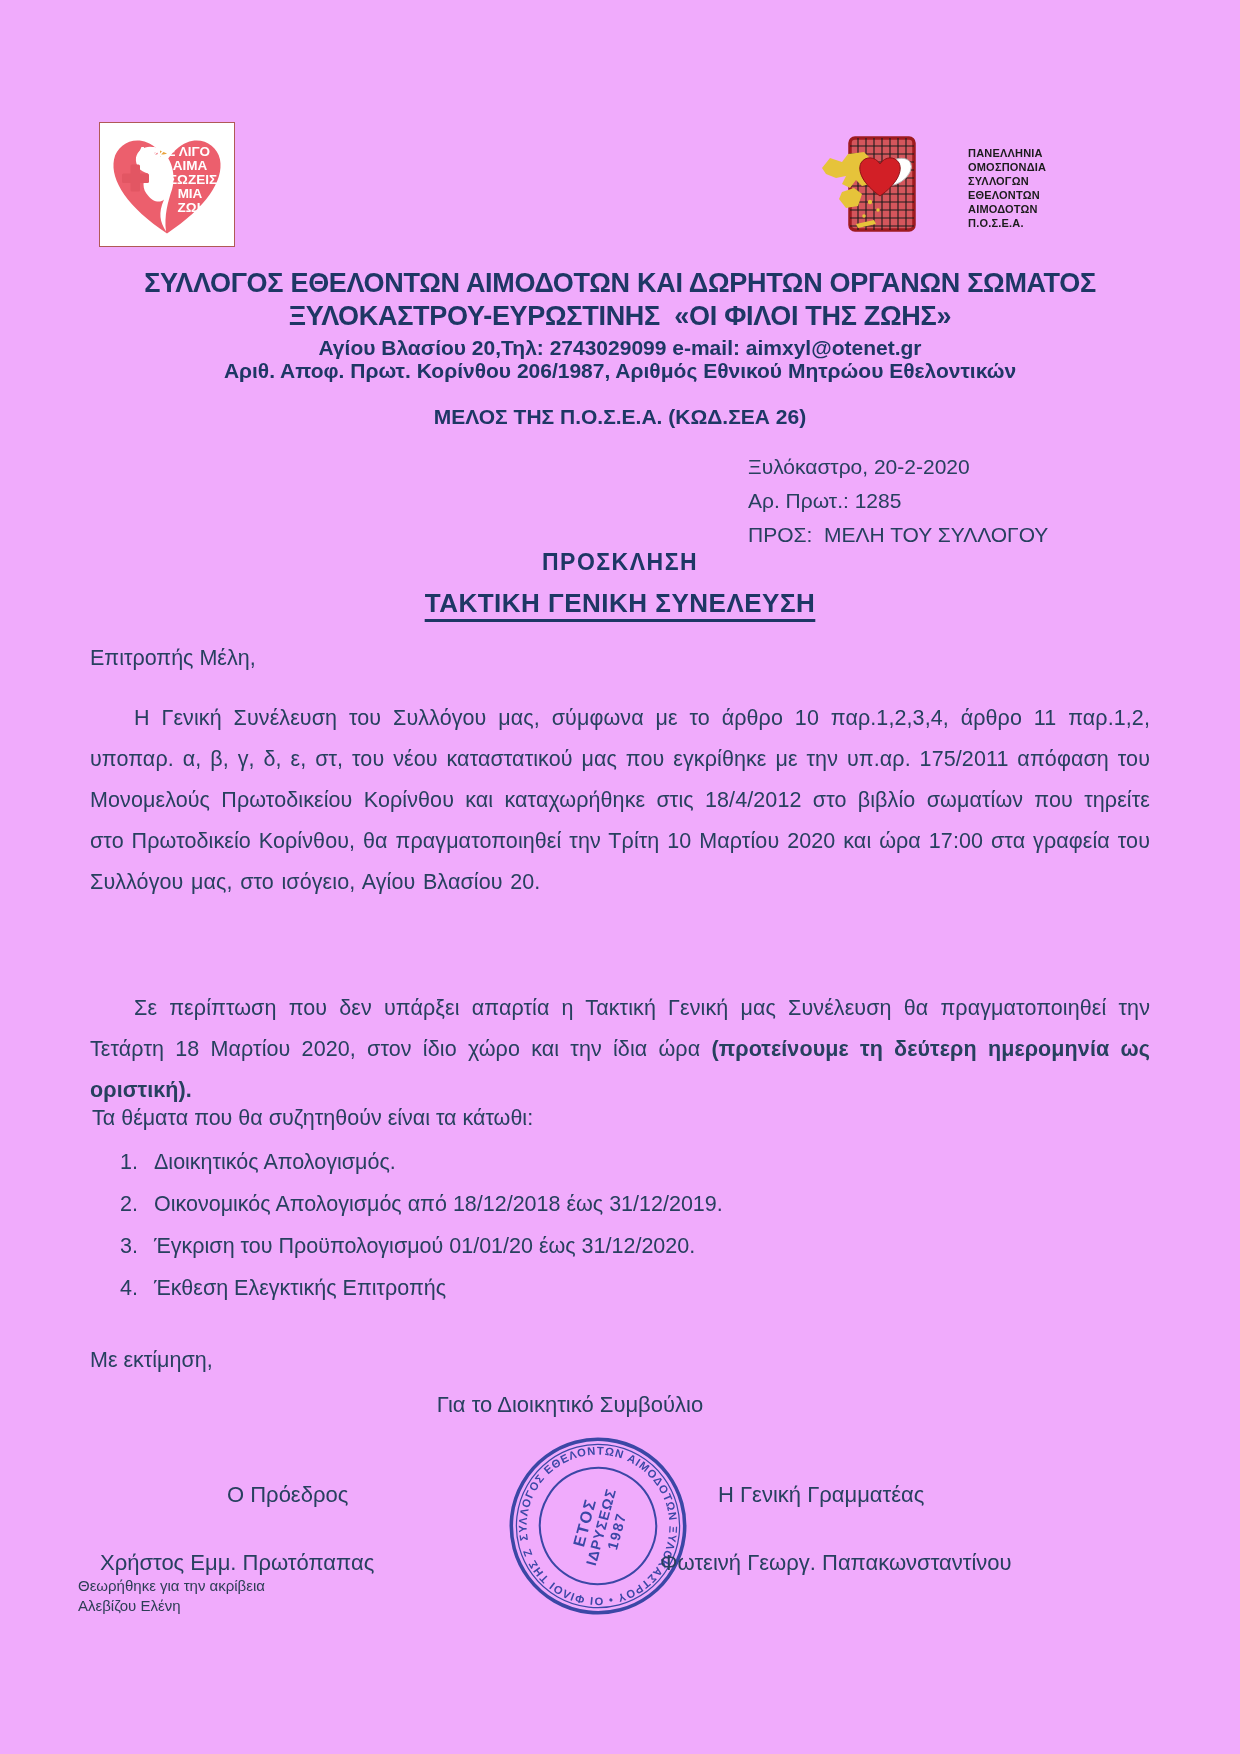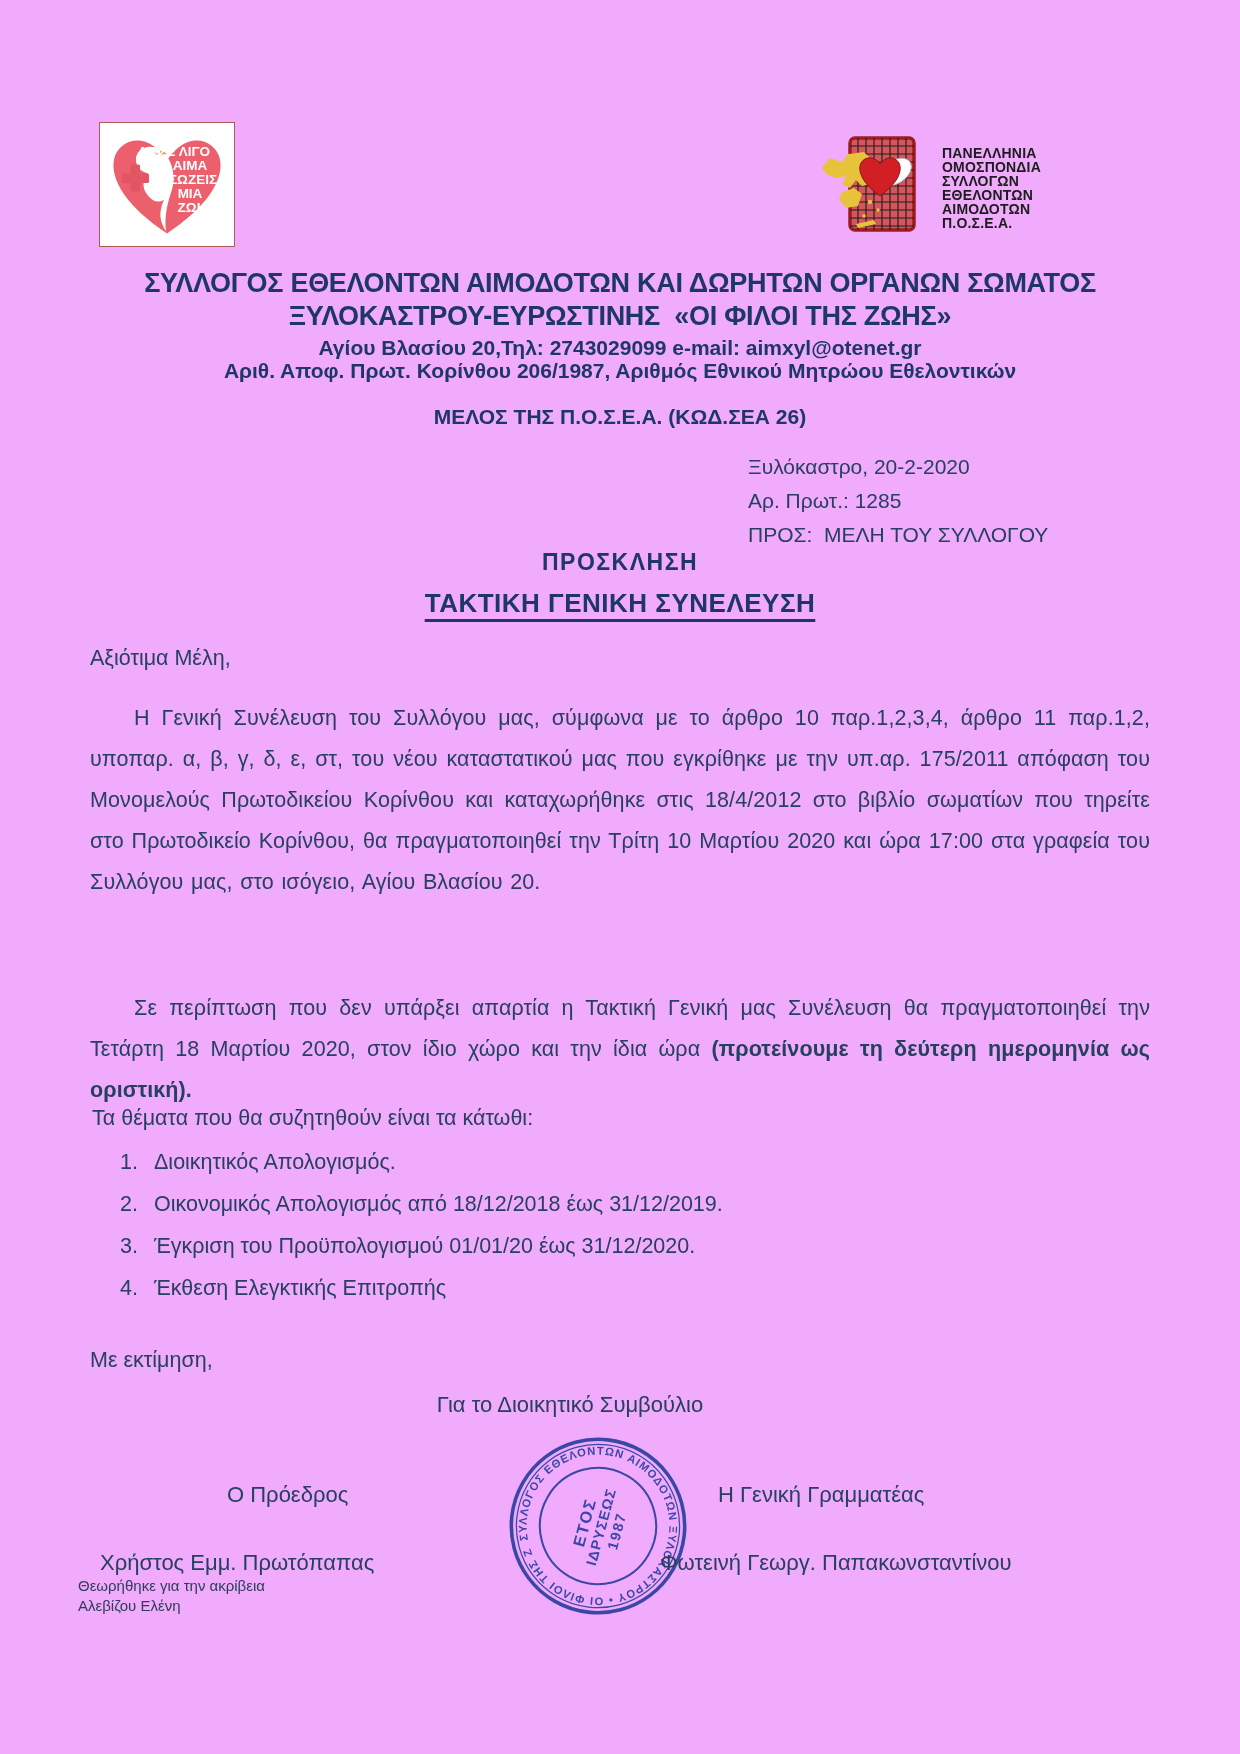--- a/index.html
+++ b/index.html
@@ -6,21 +6,21 @@
   .page {
     position:relative; width:1240px; height:1754px; background:#f0abfc;
     font-family:"Liberation Sans", sans-serif; color:#27405f; overflow:hidden;
   }
   .abs { position:absolute; }
   .pre { white-space:pre-wrap; }
 
   
   .logo-left { left:99px; top:122px; width:134px; height:123px; border:1px solid #b05a56; background:#fff; }
   .logo-right-art { left:812px; top:124px; width:122px; height:115px; }
-  .logo-right-text { left:942px; top:146px; width:120px; font-size:14px; font-weight:bold;
+  .logo-right-text { left:968px; top:146px; width:120px; font-size:11px; font-weight:bold;
                      color:#1c1c1c; line-height:14px; letter-spacing:0.2px; }
 
   
   .hdr { left:60px; width:1120px; text-align:center; color:#1e3765; font-weight:bold; }
   .hdr1 { top:268px; font-size:27px; letter-spacing:-0.3px; }
   .hdr2 { top:301px; font-size:27px; letter-spacing:-0.3px; }
   .hdr3 { top:336px; font-size:21px; }
   .hdr4 { top:359px; font-size:21px; }
   .hdr5 { top:382px; font-size:21px; }
   .hdr6 { top:405px; font-size:21px; }
@@ -115,21 +115,21 @@
 
   <div class="abs meta-block">
     <div>Ξυλόκαστρο, 20-2-2020</div>
     <div>Αρ. Πρωτ.: 1285</div>
     <div class="pre">ΠΡΟΣ:  ΜΕΛΗ ΤΟΥ ΣΥΛΛΟΓΟΥ</div>
   </div>
 
   <div class="abs title-main">ΠΡΟΣΚΛΗΣΗ</div>
   <div class="abs title-sub">ΤΑΚΤΙΚΗ ΓΕΝΙΚΗ ΣΥΝΕΛΕΥΣΗ</div>
 
-  <div class="abs salutation">Αξιότιμα Μέλη,</div>
+  <div class="abs salutation">Επιτροπής Μέλη,</div>
 
   <div class="abs p1">
     <p class="body-p">Η Γενική Συνέλευση του Συλλόγου μας, σύμφωνα με το άρθρο 10 παρ.1,2,3,4, άρθρο 11 παρ.1,2, υποπαρ. α, β, γ, δ, ε, στ, του νέου καταστατικού μας που εγκρίθηκε με την υπ.αρ. 175/2011 απόφαση του Μονομελούς Πρωτοδικείου Κορίνθου και καταχωρήθηκε στις 18/4/2012 στο βιβλίο σωματίων που τηρείτε στο Πρωτοδικείο Κορίνθου, θα πραγματοποιηθεί την Τρίτη 10 Μαρτίου 2020 και ώρα 17:00 στα γραφεία του Συλλόγου μας, στο ισόγειο, Αγίου Βλασίου 20.</p>
   </div>
 
   <div class="abs p2">
     <p class="body-p"><span>Σε περίπτωση που δεν υπάρξει απαρτία η Τακτική Γενική μας Συνέλευση θα πραγματοποιηθεί την Τετάρτη 18 Μαρτίου 2020, στον ίδιο χώρο και την ίδια ώρα </span><strong>(προτείνουμε τη δεύτερη ημερομηνία ως οριστική).</strong></p>
   </div>
 
   <div class="abs agenda-intro">Τα θέματα που θα συζητηθούν είναι τα κάτωθι:</div>

